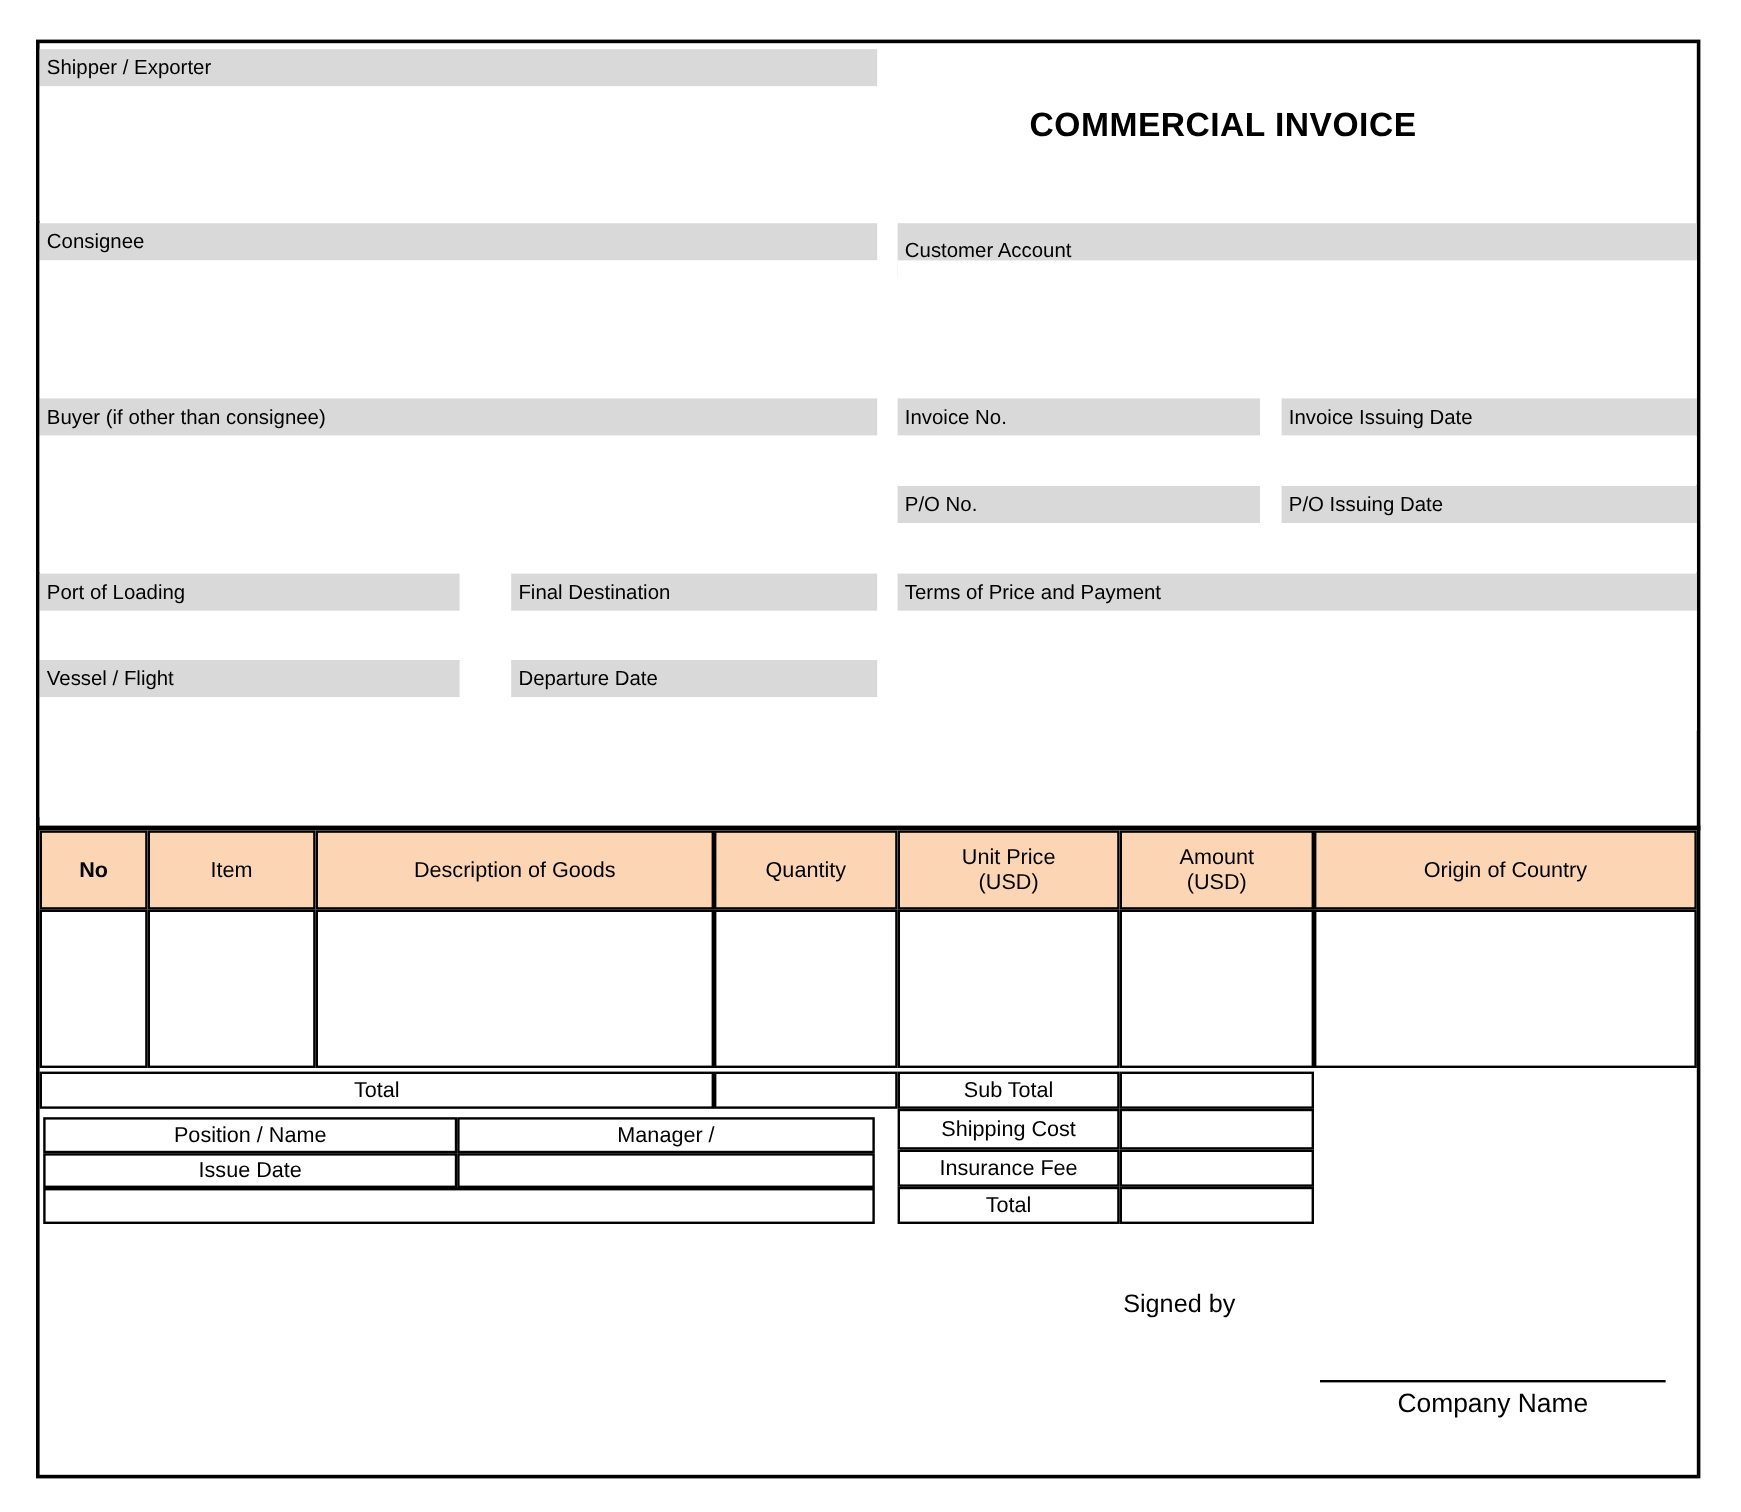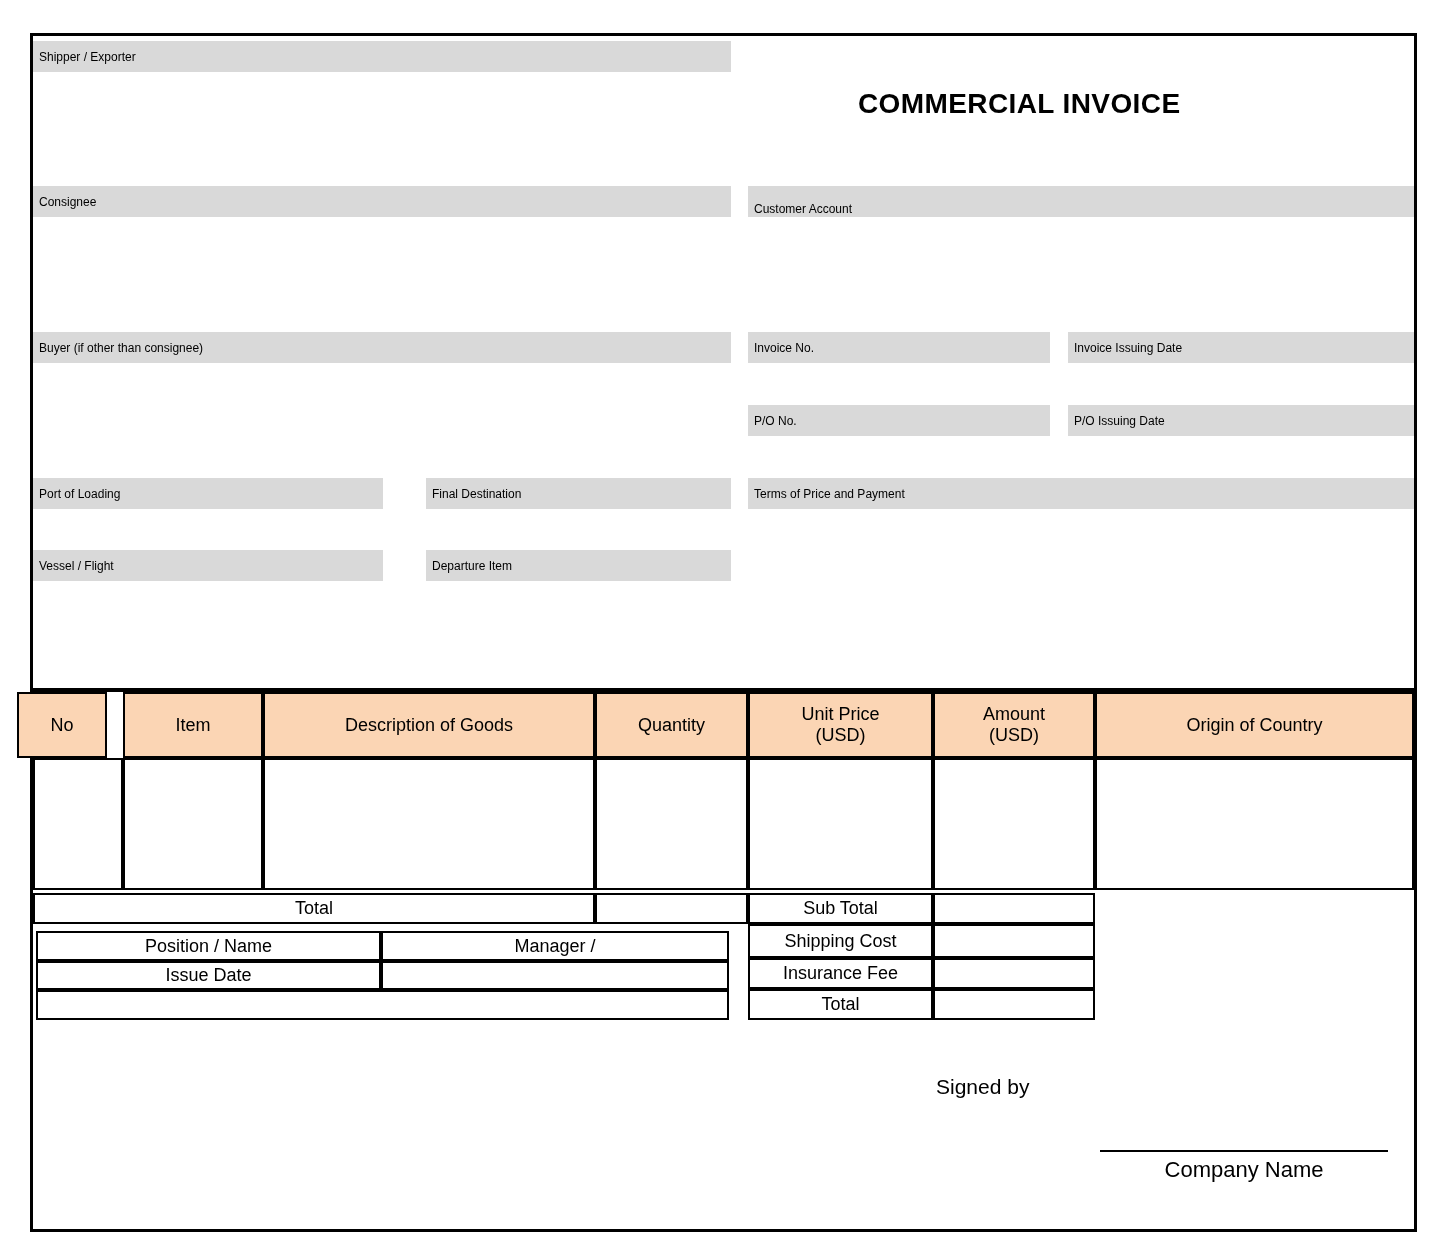--- a/index.html
+++ b/index.html
@@ -28,21 +28,21 @@
     height: 1199px;
     border: 3px solid #000000;
     box-sizing: border-box;
   }
 
   
   .gbar {
     position: absolute;
     background: #d9d9d9;
     box-sizing: border-box;
-    font-size: 12px;
+    font-size: 17px;
     line-height: 1.0;
     display: flex;
     align-items: center;
     padding-left: 6px;
     white-space: nowrap;
   }
 
   .title {
     position: absolute;
     font-size: 28px;
@@ -126,26 +126,26 @@
 
   <div class="gbar" style="left:426px; top:478px; width:305px; height:31px;">Final Destination</div>
   <div style="position:absolute; left:426px; top:509px; width:305px; height:41px; background:#ffffff;"></div>
 
   <div class="gbar" style="left:748px; top:478px; width:666px; height:31px;">Terms of Price and Payment</div>
   <div style="position:absolute; left:748px; top:509px; width:666px; height:100px; background:#ffffff;"></div>
 
   <div class="gbar" style="left:33px; top:550px; width:350px; height:31px;">Vessel / Flight</div>
   <div style="position:absolute; left:33px; top:581px; width:350px; height:100px; background:#ffffff;"></div>
 
-  <div class="gbar" style="left:426px; top:550px; width:305px; height:31px;">Departure Item</div>
+  <div class="gbar" style="left:426px; top:550px; width:305px; height:31px;">Departure Date</div>
   <div style="position:absolute; left:426px; top:581px; width:305px; height:100px; background:#ffffff;"></div>
 
   <div class="hline" style="left:30px; top:688px; width:1387px; height:4px;"></div>
 
-  <div class="cell peach bd" style="left:17px; top:692px; width:90px; height:66px;">No</div>
+  <div class="cell peach bd" style="left:33px; top:692px; width:90px; height:66px;font-weight:bold;">No</div>
 
   <div class="cell peach bd" style="left:123px; top:692px; width:140px; height:66px;">Item</div>
 
   <div class="cell peach bd" style="left:263px; top:692px; width:332px; height:66px;">Description of Goods</div>
 
   <div class="cell peach bd" style="left:595px; top:692px; width:153px; height:66px;">Quantity</div>
 
   <div class="cell peach bd" style="left:748px; top:692px; width:185px; height:66px; flex-direction:column; justify-content:center;">
     <span>Unit Price</span>
     <span>(USD)</span>

